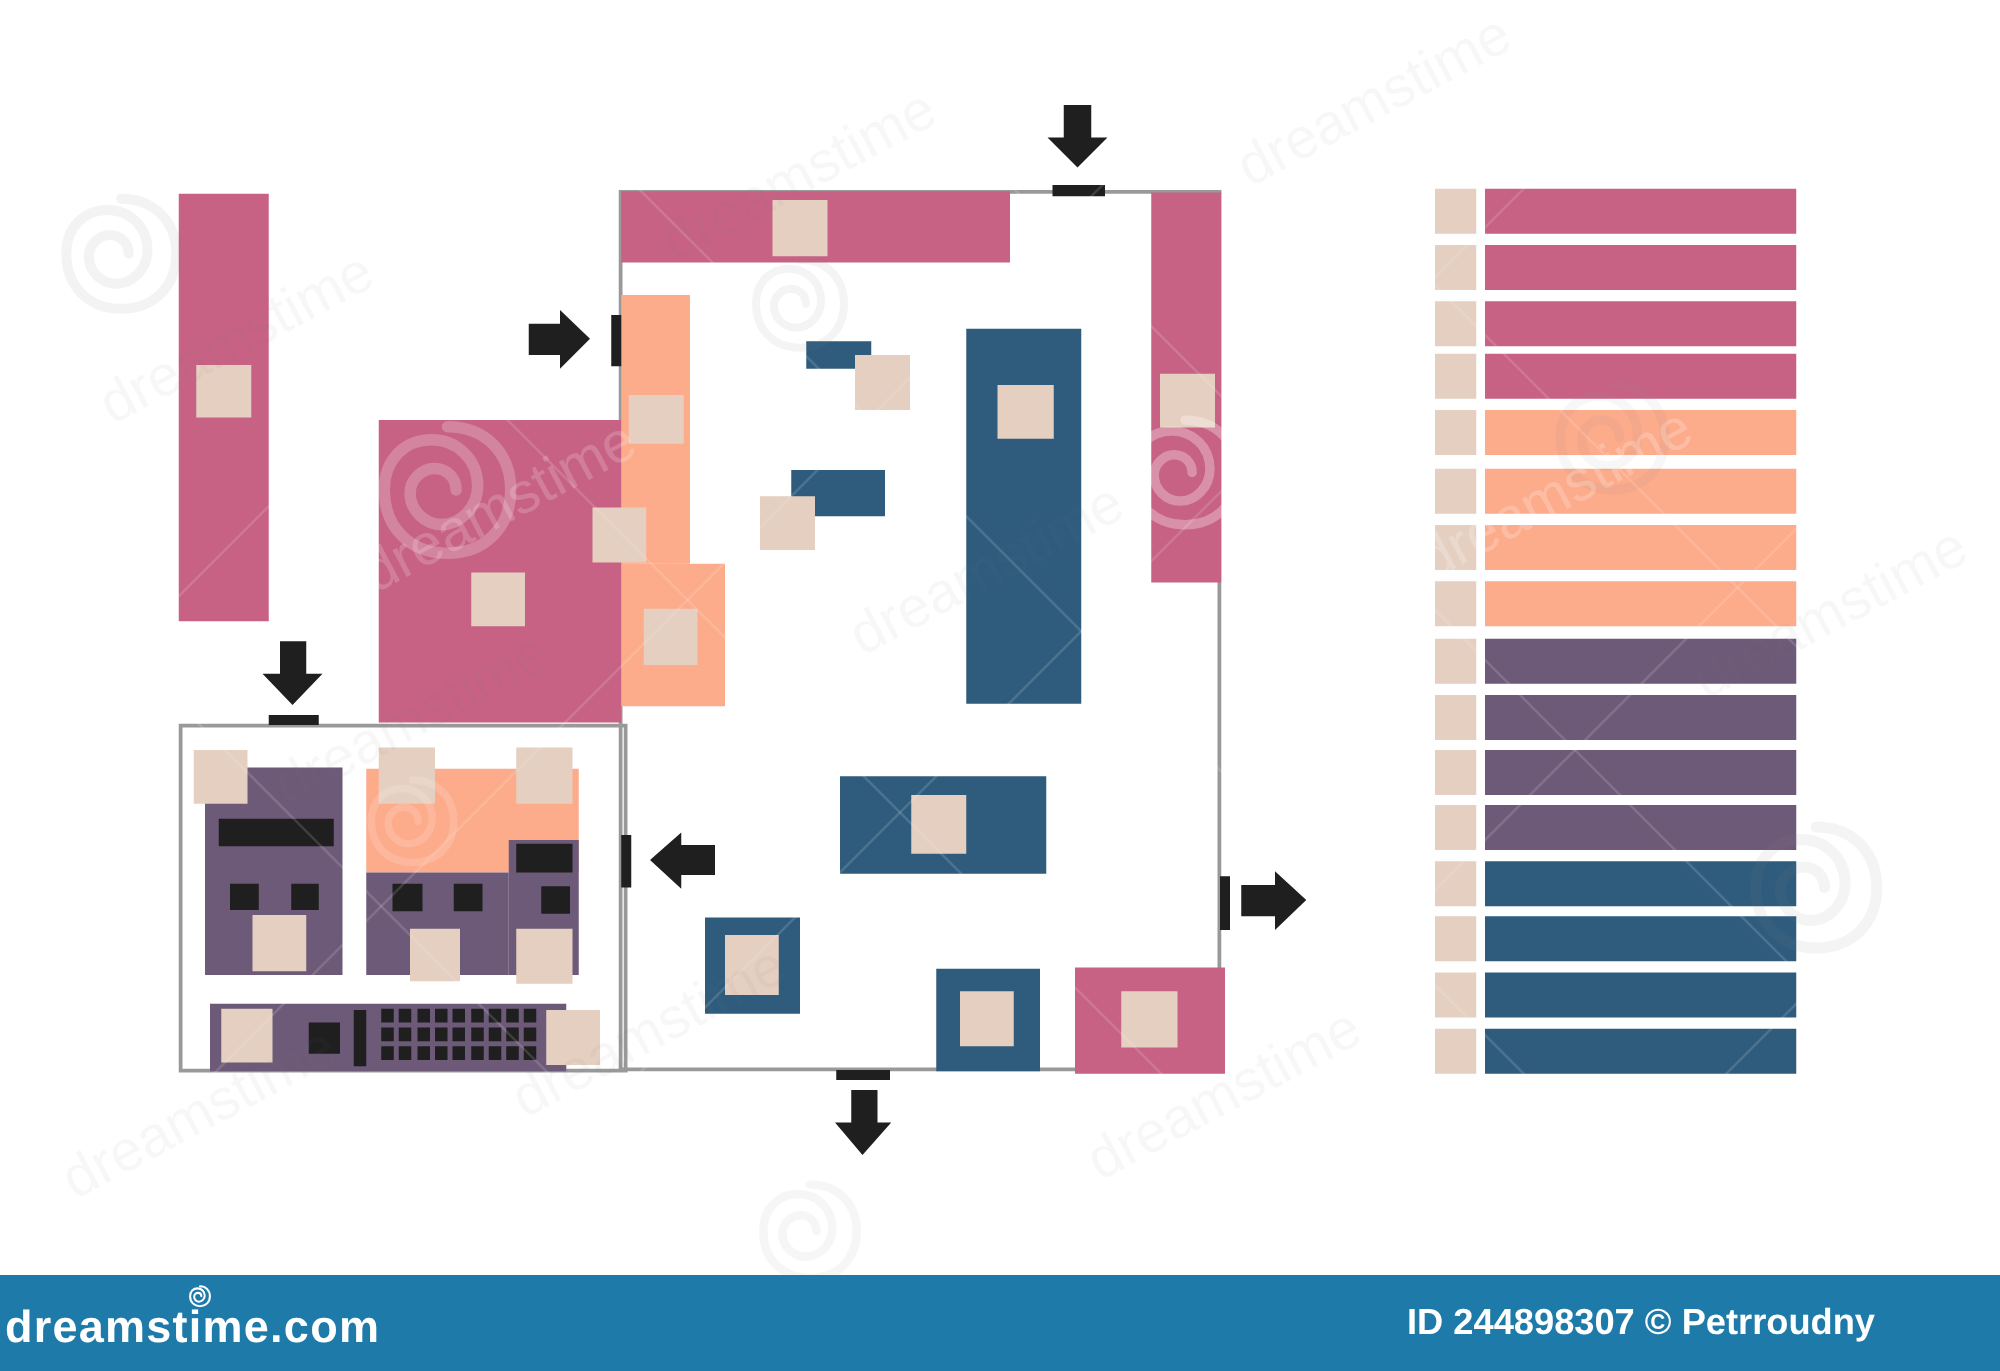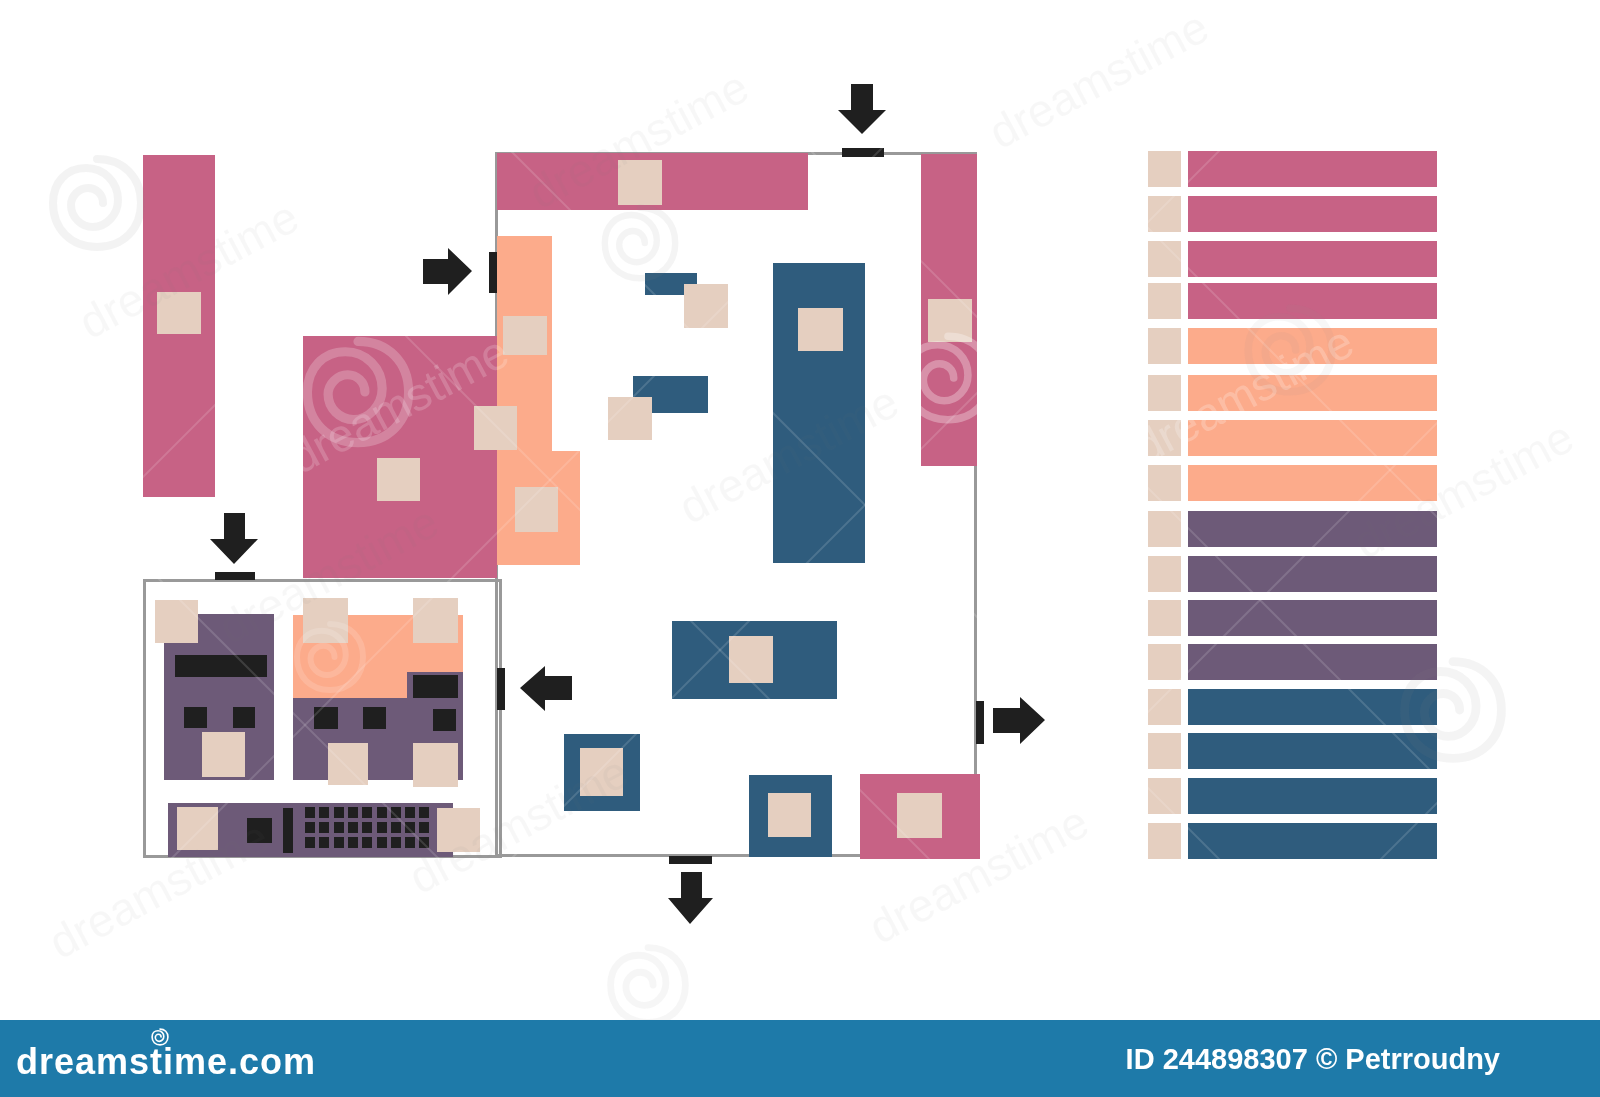--- a/index.html
+++ b/index.html
@@ -1,21 +1,21 @@
 <!DOCTYPE html>
 <html><head>
 <meta charset="utf-8">
 <style>
   html,body{margin:0;padding:0;background:#fff;}
   #canvas{position:relative;width:1600px;height:1097px;background:#ffffff;overflow:hidden;
           font-family:"Liberation Sans",sans-serif;}
   #canvas div{box-sizing:border-box;}
   svg.layer{position:absolute;left:0;top:0;pointer-events:none;}
   #footer{position:absolute;left:0;top:1020px;width:1600px;height:77px;}
-  #footer-logo{position:absolute;left:16px;top:50%;transform:translateY(-44%);
+  #footer-logo{position:absolute;left:4px;top:50%;transform:translateY(-44%);
                color:#fff;font-size:36px;font-weight:bold;letter-spacing:1px;}
   #footer-credit{position:absolute;right:100px;top:50%;transform:translateY(-50%);
                color:#fff;font-size:29px;font-weight:bold;}
   #logo-spiral{position:absolute;left:150px;top:1028px;}
 </style>
 </head>
 <body>
 
 <div id="canvas">
   <div style="position: absolute; left: 497px; top: 152px; width: 480px; height: 3px; background: rgb(153, 153, 153);"></div>

